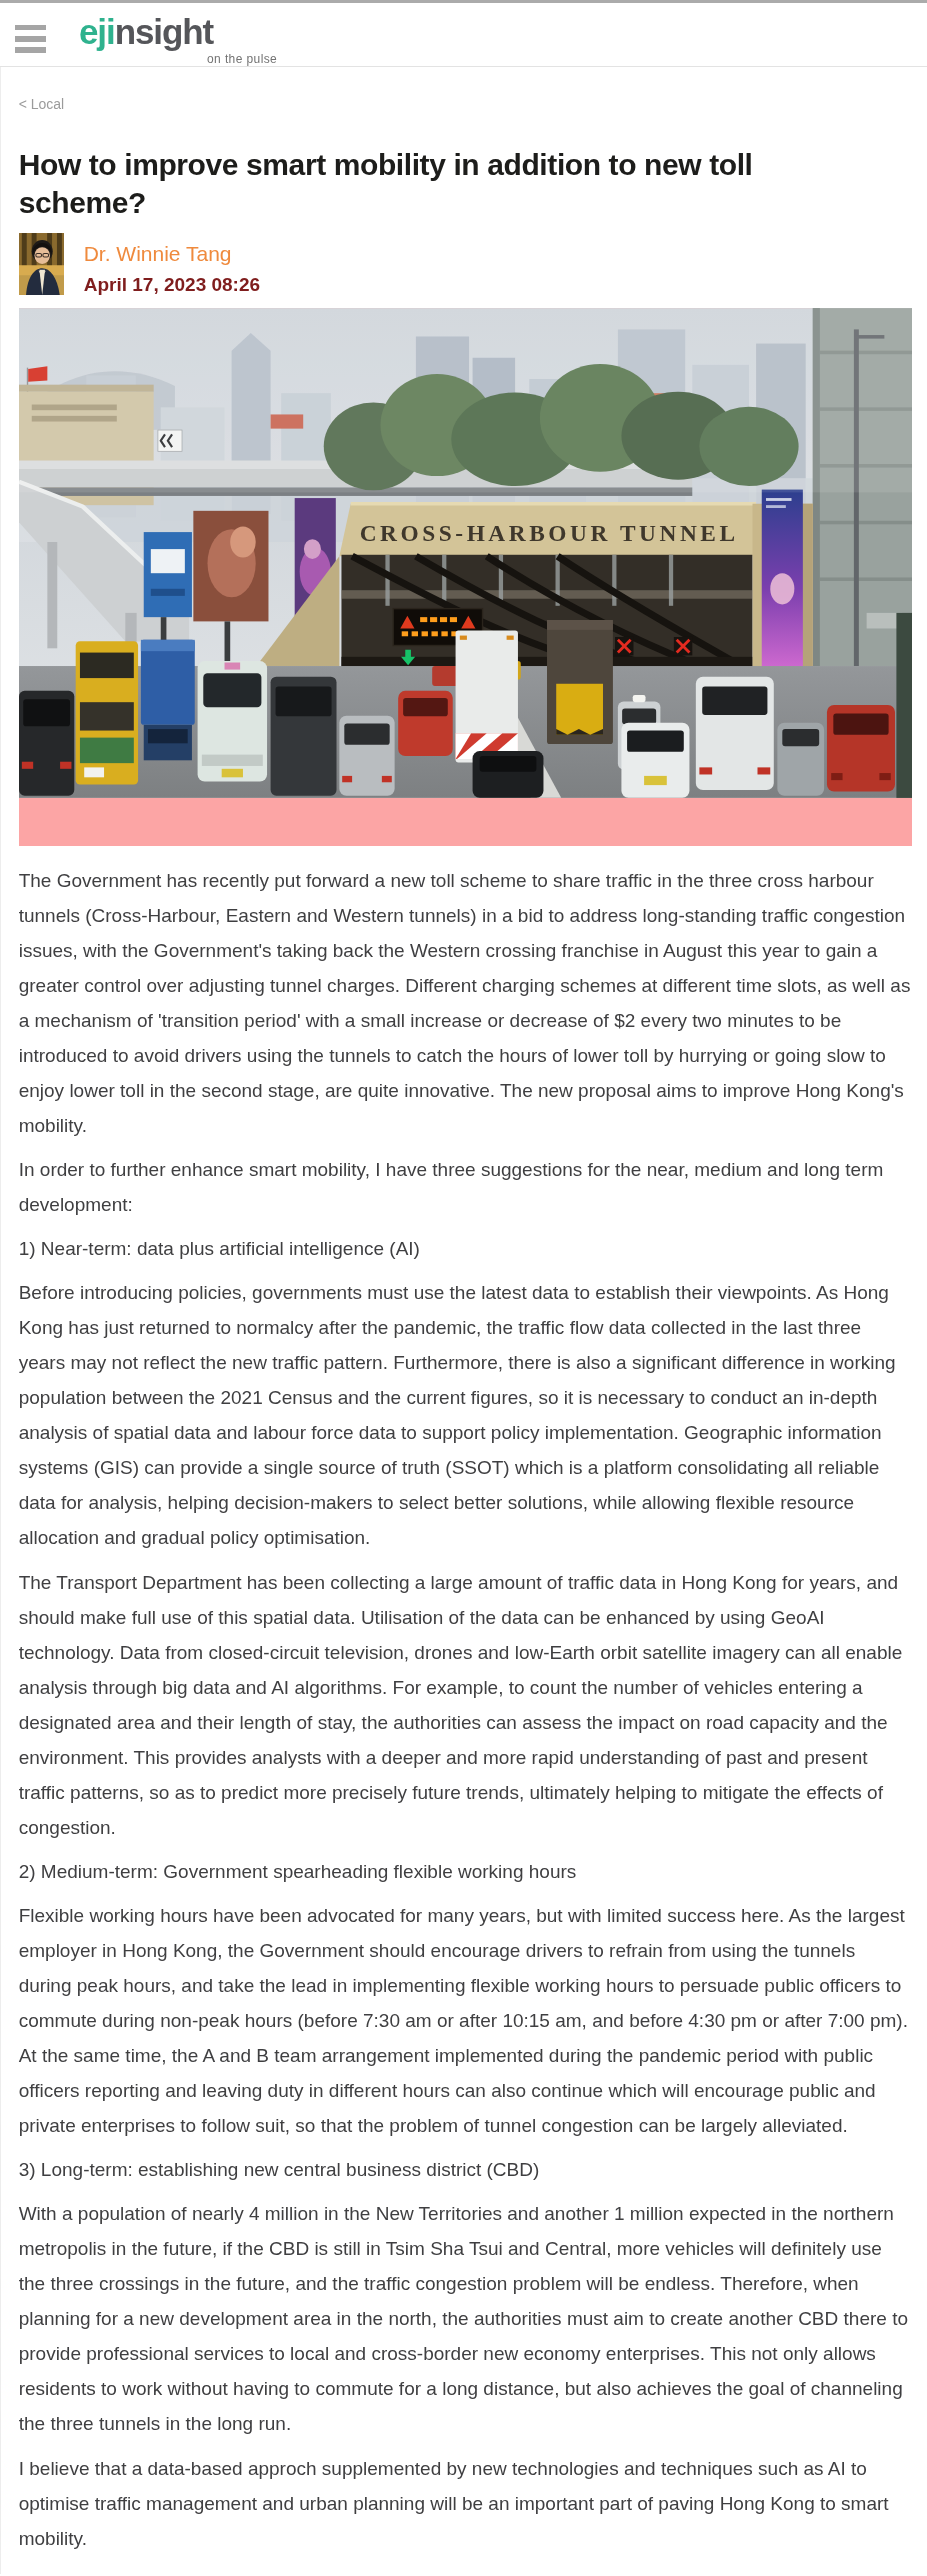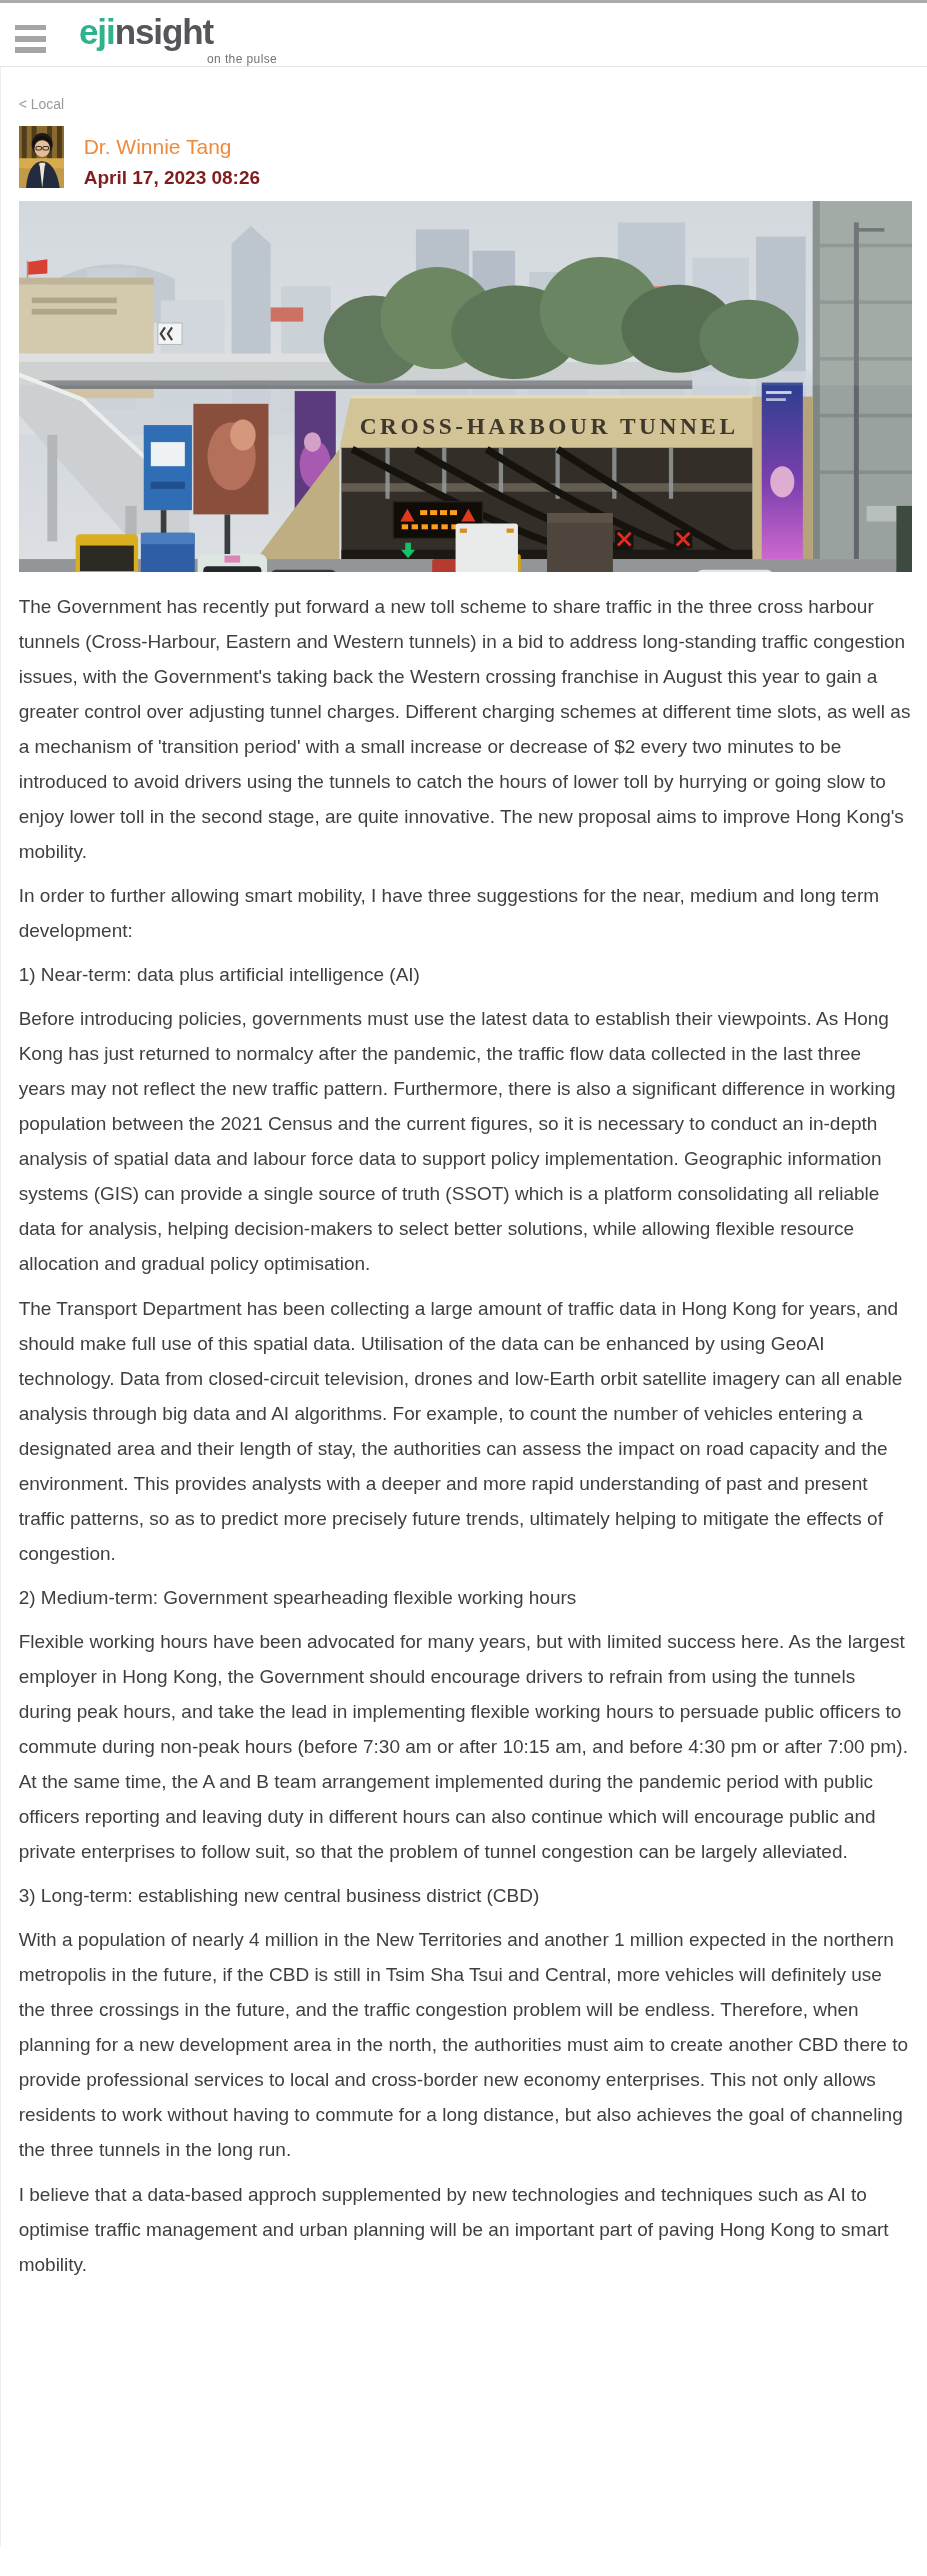--- a/index.html
+++ b/index.html
@@ -53,21 +53,21 @@
   }
   .byline-meta { margin-left: 20px; padding-top: 1.4px; }
   .author-name {
     display: inline-block; font-size: 21px; color: #ef8a3d;
     text-decoration: none; line-height: 24px;
   }
   .pub-date {
     margin-top: 8.5px; font-size: 19px; font-weight: 700;
     color: #7f1d1d; line-height: 21px;
   }
-  figure.hero { margin: 12.8px 0 17px 0; width: 893px; height: 371px; overflow: hidden; background: #fca5a5; }
+  figure.hero { margin: 12.8px 0 17px 0; width: 893px; height: 538px; overflow: hidden; background: #fca5a5; }
   figure.hero svg { display: block; }
   .article-body p {
     max-width: 893px;
     font-size: 19px; line-height: 35px; color: #3f3f41;
     margin: 0 0 9.2px 0;
   }
   .article-body p:last-child { margin-bottom: 0; }
 </style>
 </head>
 <body>
@@ -85,20 +85,21 @@
     <span class="tagline">on the pulse</span>
   </a>
 </header>
 
 <main class="content">
 
   <nav class="breadcrumb">
     <a href="#">&lt; Local</a>
   </nav>
 
+  <h1 class="article-title">How to improve smart mobility in addition to new toll scheme?</h1>
 
   <div class="byline">
     <div class="avatar">
       
       <svg width="45" height="62" viewBox="0 0 64 88">
         <rect width="64" height="88" fill="#c19b4a"></rect>
         <rect x="0" y="0" width="64" height="46" fill="#8a6a2e"></rect>
         <rect x="4" y="0" width="7" height="46" fill="#4e3c1a"></rect>
         <rect x="18" y="0" width="7" height="46" fill="#4e3c1a"></rect>
         <rect x="40" y="0" width="7" height="46" fill="#4e3c1a"></rect>
@@ -404,21 +405,21 @@
 
         <rect x="1238" y="430" width="22" height="261" fill="#3c4a40"></rect>
       </g>
 
       <rect x="0" y="0" width="1260" height="260" fill="#ffffff" opacity="0.10"></rect>
     </svg>
   </figure>
 
   <section class="article-body">
     <p>The Government has recently put forward a new toll scheme to share traffic in the three cross harbour tunnels (Cross-Harbour, Eastern and Western tunnels) in a bid to address long-standing traffic congestion issues, with the Government's taking back the Western crossing franchise in August this year to gain a greater control over adjusting tunnel charges. Different charging schemes at different time slots, as well as a mechanism of 'transition period' with a small increase or decrease of $2 every two minutes to be introduced to avoid drivers using the tunnels to catch the hours of lower toll by hurrying or going slow to enjoy lower toll in the second stage, are quite innovative. The new proposal aims to improve Hong Kong's mobility.</p>
-    <p>In order to further allowing smart mobility, I have three suggestions for the near, medium and long term development:</p>
+    <p>In order to further enhance smart mobility, I have three suggestions for the near, medium and long term development:</p>
     <p>1) Near-term: data plus artificial intelligence (AI)</p>
     <p>Before introducing policies, governments must use the latest data to establish their viewpoints. As Hong Kong has just returned to normalcy after the pandemic, the traffic flow data collected in the last three years may not reflect the new traffic pattern. Furthermore, there is also a significant difference in working population between the 2021 Census and the current figures, so it is necessary to conduct an in-depth analysis of spatial data and labour force data to support policy implementation. Geographic information systems (GIS) can provide a single source of truth (SSOT) which is a platform consolidating all reliable data for analysis, helping decision-makers to select better solutions, while allowing flexible resource allocation and gradual policy optimisation.</p>
     <p>The Transport Department has been collecting a large amount of traffic data in Hong Kong for years, and should make full use of this spatial data. Utilisation of the data can be enhanced by using GeoAI technology. Data from closed-circuit television, drones and low-Earth orbit satellite imagery can all enable analysis through big data and AI algorithms. For example, to count the number of vehicles entering a designated area and their length of stay, the authorities can assess the impact on road capacity and the environment. This provides analysts with a deeper and more rapid understanding of past and present traffic patterns, so as to predict more precisely future trends, ultimately helping to mitigate the effects of congestion.</p>
     <p>2) Medium-term: Government spearheading flexible working hours</p>
     <p>Flexible working hours have been advocated for many years, but with limited success here. As the largest employer in Hong Kong, the Government should encourage drivers to refrain from using the tunnels during peak hours, and take the lead in implementing flexible working hours to persuade public officers to commute during non-peak hours (before 7:30 am or after 10:15 am, and before 4:30 pm or after 7:00 pm). At the same time, the A and B team arrangement implemented during the pandemic period with public officers reporting and leaving duty in different hours can also continue which will encourage public and private enterprises to follow suit, so that the problem of tunnel congestion can be largely alleviated.</p>
     <p>3) Long-term: establishing new central business district (CBD)</p>
     <p>With a population of nearly 4 million in the New Territories and another 1 million expected in the northern metropolis in the future, if the CBD is still in Tsim Sha Tsui and Central, more vehicles will definitely use the three crossings in the future, and the traffic congestion problem will be endless. Therefore, when planning for a new development area in the north, the authorities must aim to create another CBD there to provide professional services to local and cross-border new economy enterprises. This not only allows residents to work without having to commute for a long distance, but also achieves the goal of channeling the three tunnels in the long run.</p>
     <p>I believe that a data-based approch supplemented by new technologies and techniques such as AI to optimise traffic management and urban planning will be an important part of paving Hong Kong to smart mobility.</p>
   </section>
 

